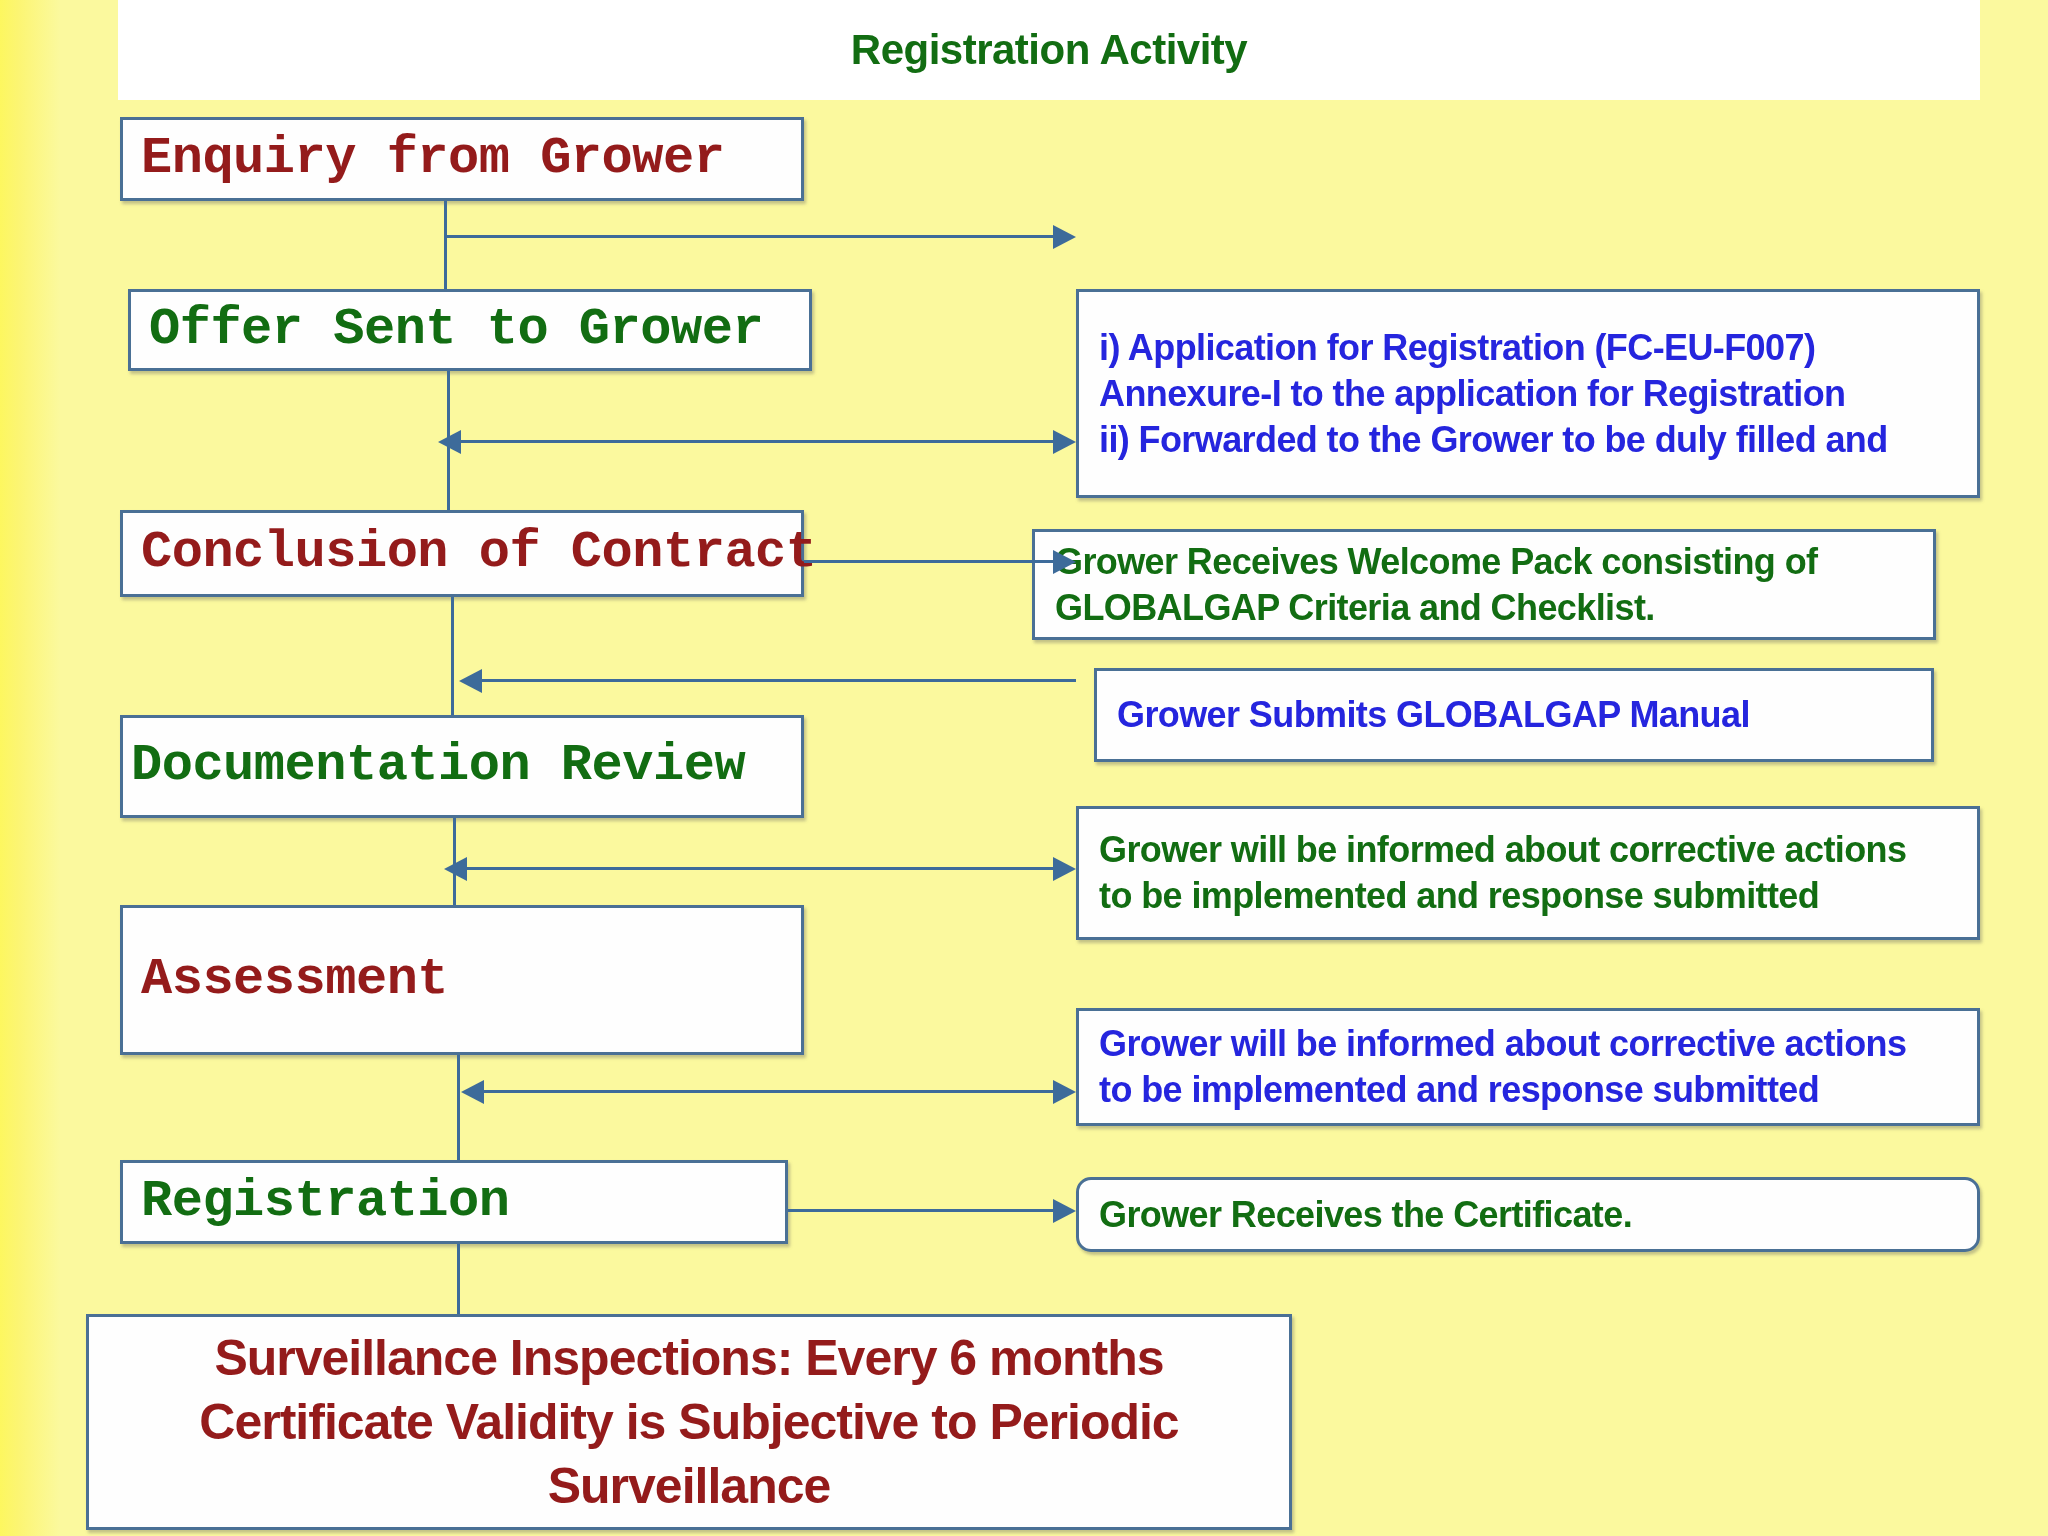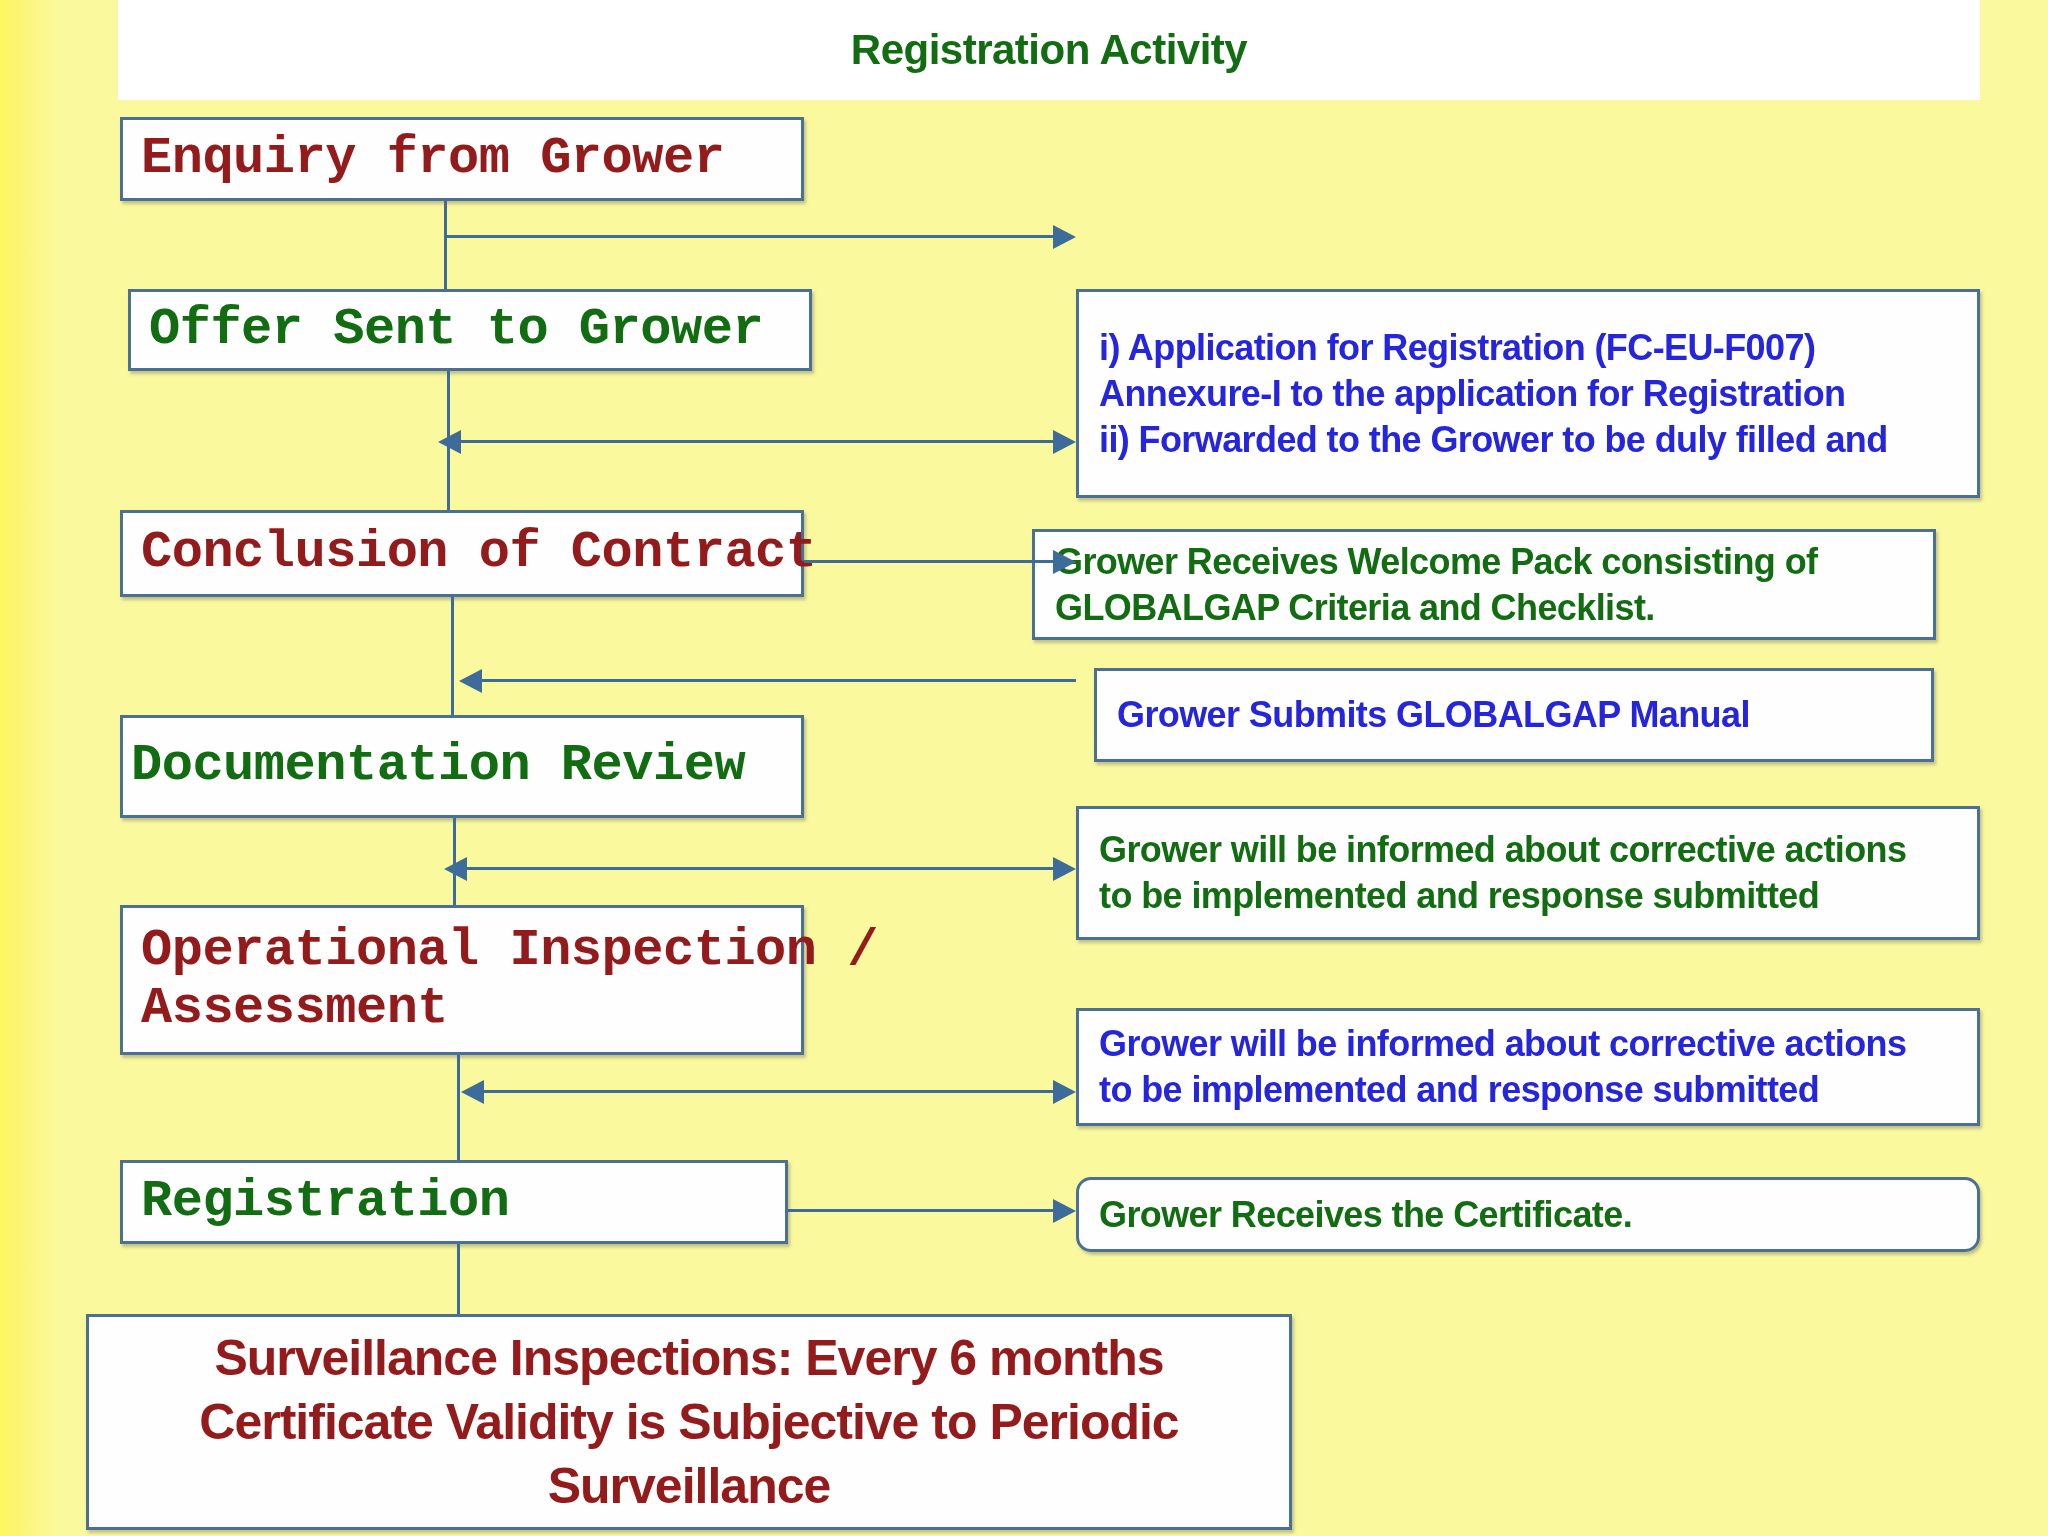--- a/index.html
+++ b/index.html
@@ -68,21 +68,20 @@
   <div class="box step c-green" style="left:120px;top:289px;width:684px;height:82px;margin-left:8px;">
     <div>Offer Sent to Grower</div>
   </div>
   <div class="box step c-red" style="left:120px;top:510px;width:684px;height:87px;">
     <div>Conclusion of Contract</div>
   </div>
   <div class="box step c-green" style="left:120px;top:715px;width:684px;height:103px;padding-left:8px;">
     <div>Documentation Review</div>
   </div>
   <div class="box step c-red" style="left:120px;top:905px;width:684px;height:150px;">
-    <div>Operational Inspection /</div>
     <div>Assessment</div>
   </div>
   <div class="box step c-green" style="left:120px;top:1160px;width:668px;height:84px;">
     <div>Registration</div>
   </div>
 
   <div class="box footer-box c-red" style="left:86px;top:1314px;width:1206px;height:216px;">
     <div>Surveillance Inspections: Every 6 months</div>
     <div>Certificate Validity is Subjective to Periodic</div>
     <div>Surveillance</div>

